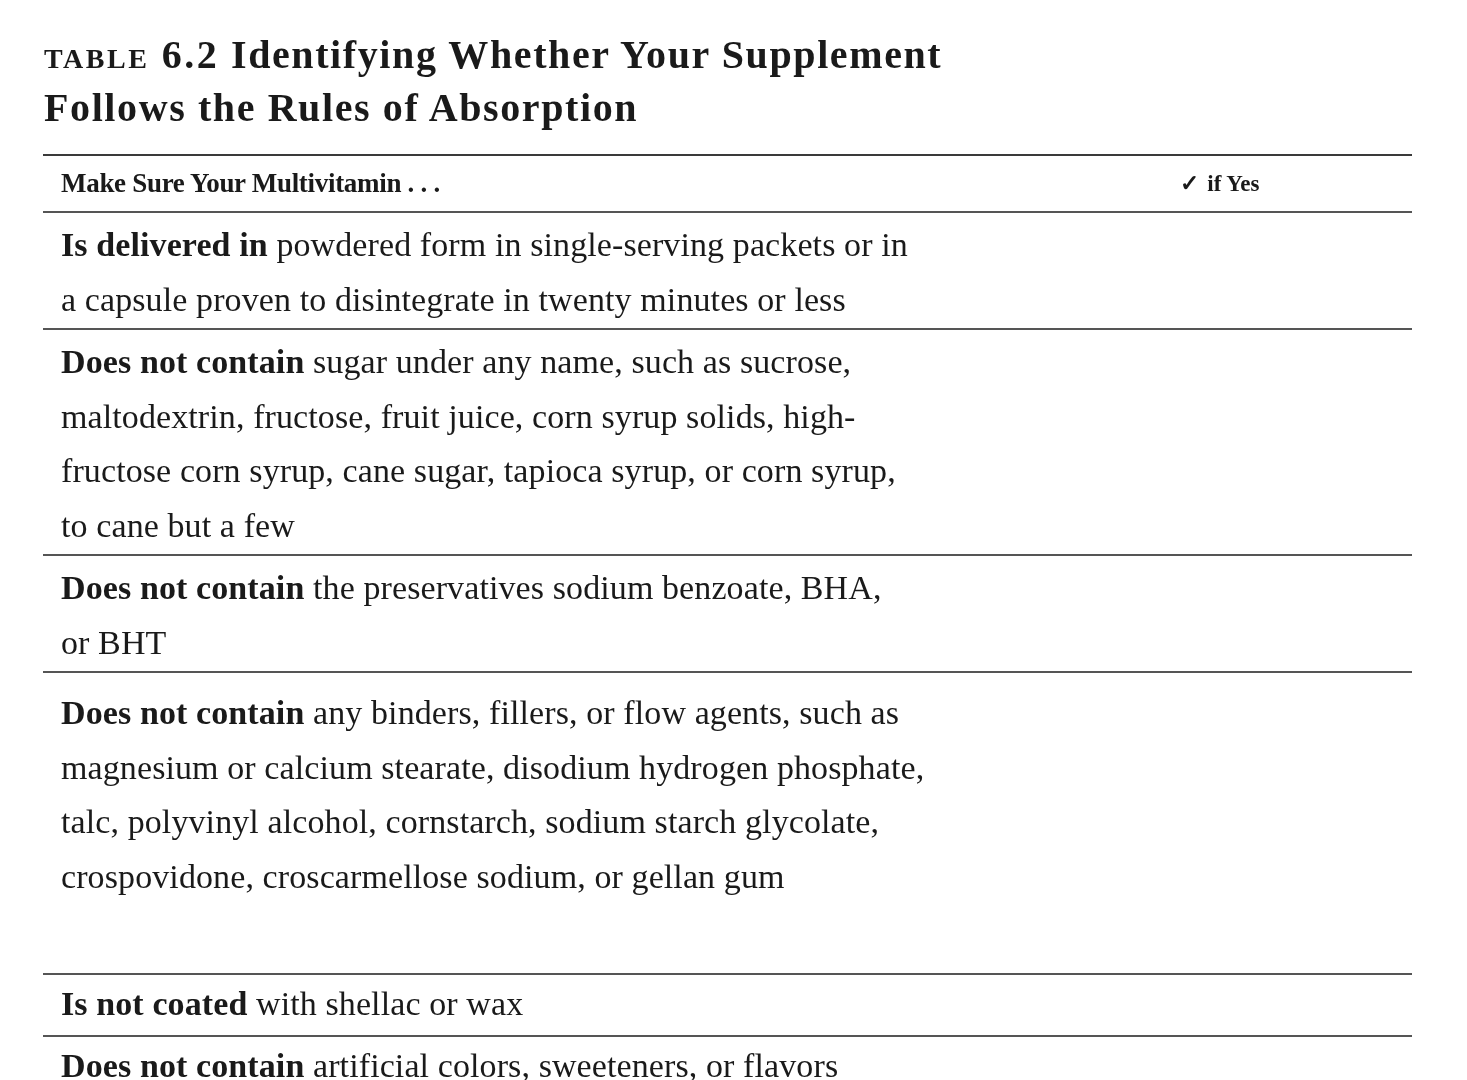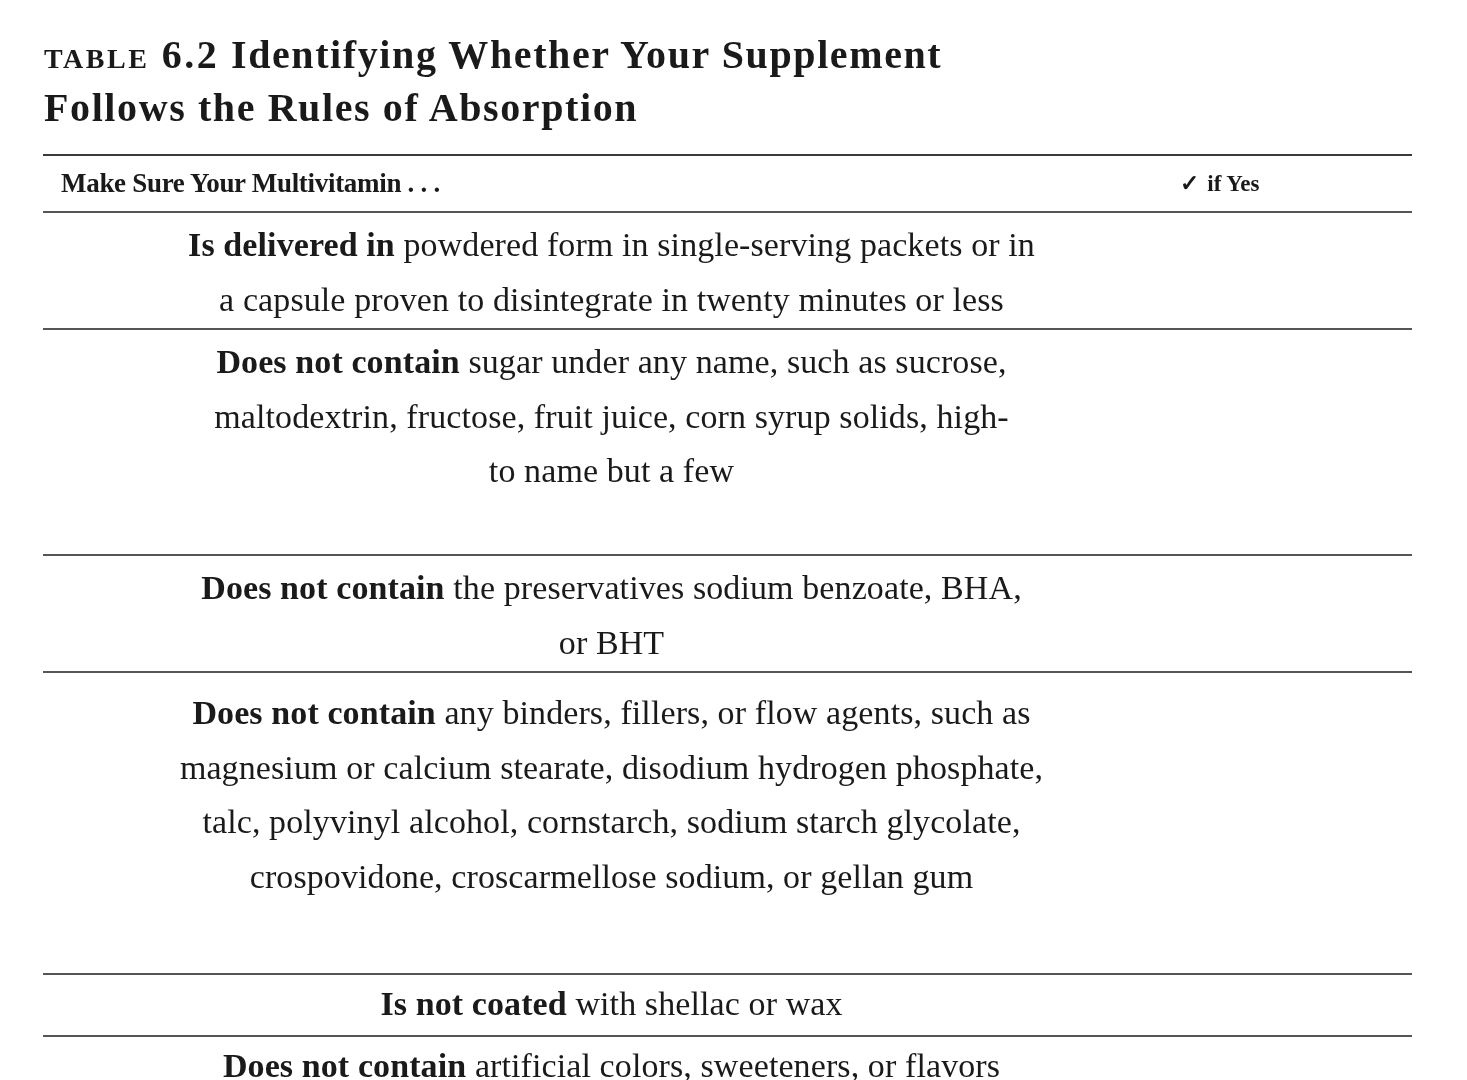--- a/index.html
+++ b/index.html
@@ -85,21 +85,21 @@
     .body-row .lead {
       font-weight: bold;
     }
     .r1 { height: 117px; }
     .r2 { height: 226px; }
     .r3 { height: 117px; }
     .r4 { height: 294px; margin-top: 8px; }
     .r5 { height: 62px; }
     .r6 { height: 56px; }
     .r5 .col-main, .r6 .col-main { padding-top: 2px; }
-    .line { display: block; white-space: nowrap; text-align: center; }
+    .line { display: block; white-space: nowrap; }
   </style>
 </head>
 <body>
 
 <h1 class="title">
   <span class="label">Table 6.2</span>
   <span>Identifying Whether Your Supplement</span><br>
   <span>Follows the Rules of Absorption</span>
 </h1>
 
@@ -117,21 +117,22 @@
       <span class="line"><span class="lead">Is delivered in</span> <span>powdered form in single-serving packets or in</span></span>
       <span class="line">a capsule proven to disintegrate in twenty minutes or less</span>
     </div>
     <div class="col-check"></div>
   </div>
 
   <div class="row body-row r2">
     <div class="col-main">
       <span class="line"><span class="lead">Does not contain</span> <span>sugar under any name, such as sucrose,</span></span>
       <span class="line">maltodextrin, fructose, fruit juice, corn syrup solids, high-</span>
-      <span class="line">to name but a few</span>
+      <span class="line">fructose corn syrup, cane sugar, tapioca syrup, or corn syrup,</span>
+      <span class="line">to cane but a few</span>
     </div>
     <div class="col-check"></div>
   </div>
 
   <div class="row body-row r3">
     <div class="col-main">
       <span class="line"><span class="lead">Does not contain</span> <span>the preservatives sodium benzoate, BHA,</span></span>
       <span class="line">or BHT</span>
     </div>
     <div class="col-check"></div>

